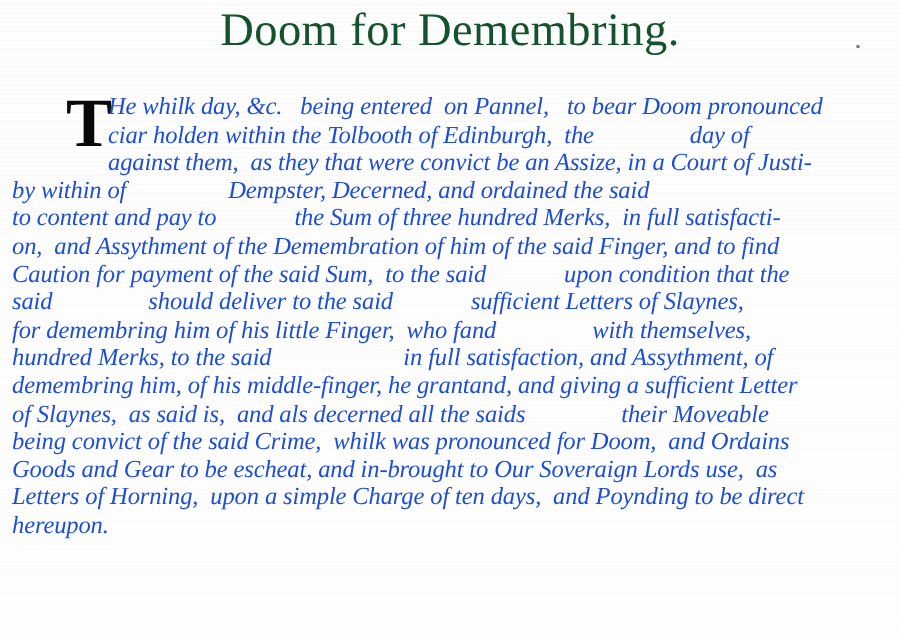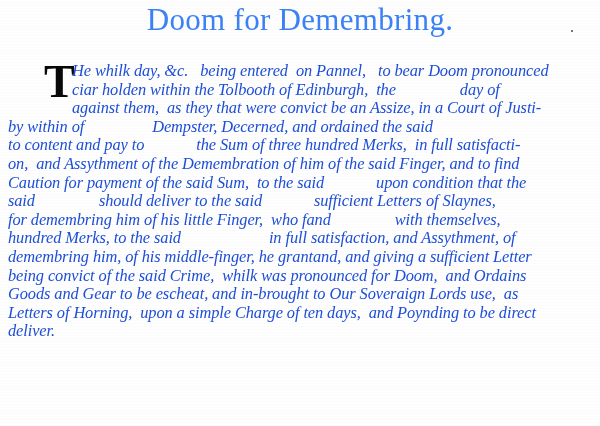--- a/index.html
+++ b/index.html
@@ -29,21 +29,21 @@
   #title {
     position: absolute;
     left: 0;
     top: 2px;
     width: 600px;
     text-align: center;
     font-family: "Liberation Serif", "DejaVu Serif", serif;
     font-size: 31px;
     font-weight: 400;
     letter-spacing: 0.3px;
-    color: #3b82f6;
+    color: #14532d;
     white-space: nowrap;
   }
 
   
   #body-text {
     position: absolute;
     left: 44px;
     top: 62px;
     width: 542px;
   }
@@ -121,21 +121,22 @@
     <div class="line indent-cap">ciar holden within the Tolbooth of Edinburgh,  the                day of</div>
     <div class="line indent-cap">against them,  as they that were convict be an Assize, in a Court of Justi-</div>
     <div class="line full">by within of                 Dempster, Decerned, and ordained the said</div>
     <div class="line full">to content and pay to             the Sum of three hundred Merks,  in full satisfacti-</div>
     <div class="line full">on,  and Assythment of the Demembration of him of the said Finger, and to find</div>
     <div class="line full">Caution for payment of the said Sum,  to the said             upon condition that the</div>
     <div class="line full">said                should deliver to the said             sufficient Letters of Slaynes,</div>
     <div class="line full">for demembring him of his little Finger,  who fand                with themselves,</div>
     <div class="line full">hundred Merks, to the said                      in full satisfaction, and Assythment, of</div>
     <div class="line full">demembring him, of his middle-finger, he grantand, and giving a sufficient Letter</div>
+    <div class="line full">of Slaynes,  as said is,  and als decerned all the saids                their Moveable</div>
     <div class="line full">being convict of the said Crime,  whilk was pronounced for Doom,  and Ordains</div>
     <div class="line full">Goods and Gear to be escheat, and in-brought to Our Soveraign Lords use,  as</div>
     <div class="line full">Letters of Horning,  upon a simple Charge of ten days,  and Poynding to be direct</div>
-    <div class="line full">deliver.</div>
+    <div class="line full">hereupon.</div>
   </div>
 
   <div id="speck"></div>
   <div id="grain"></div>
 </div>
 
 </body></html>

